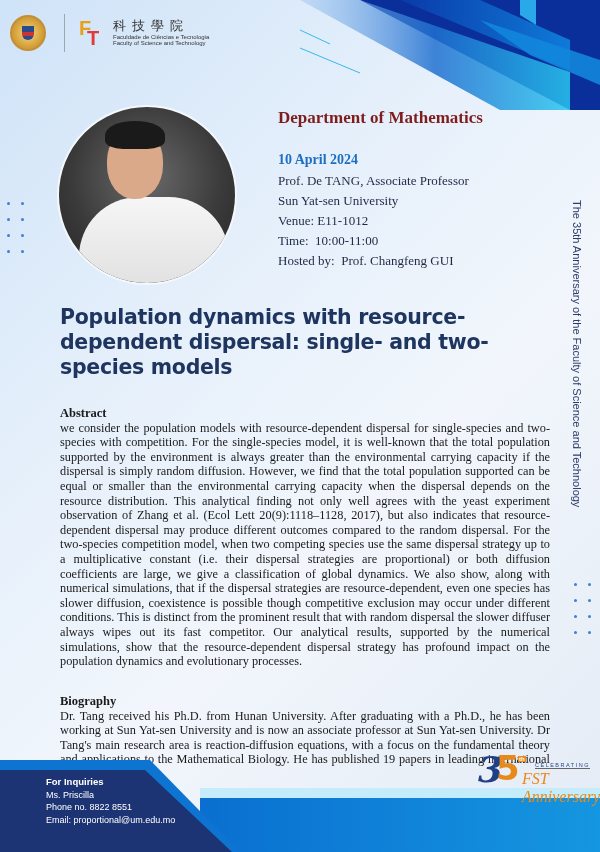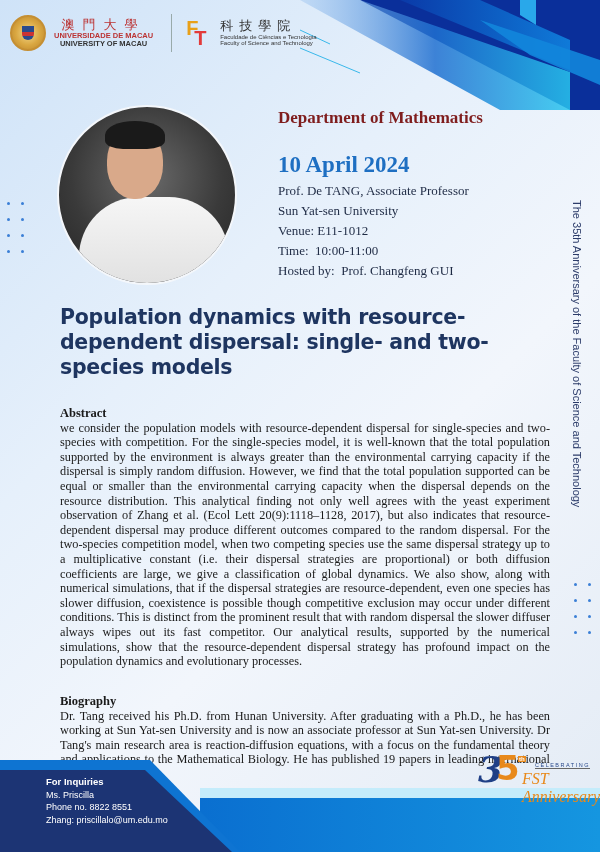--- a/index.html
+++ b/index.html
@@ -55,21 +55,21 @@
     background: linear-gradient(#f6f6f6, #dcdcdc);
   }
 
   
   .dots { position: absolute; display: grid; grid-template-columns: 14px 14px; row-gap: 13px; }
   .dots span { width: 3px; height: 3px; border-radius: 50%; background: #3b7fd6; display: block; }
 
   
   .info { position: absolute; left: 278px; top: 108px; }
   .dept { font-size: 17px; font-weight: bold; color: #7f1d1d; }
-  .date { margin-top: 24px; font-size: 23px; font-weight: bold; color: #1e6fc2; }
+  .date { margin-top: 24px; font-size: 14px; font-weight: bold; color: #1e6fc2; }
   .info-line { font-size: 13px; color: #1e2a44; line-height: 20px; }
   .info-lines { margin-top: 3px; }
 
   
   .side-text {
     position: absolute; left: 569px; top: 200px; width: 14px; height: 320px;
     writing-mode: vertical-rl; font-family: "Liberation Sans", sans-serif; font-size: 11px; color: #2c3c6a;
     white-space: nowrap;
   }
 
@@ -114,25 +114,20 @@
     <polygon points="100,0 180,0 270,40 270,70" fill="url(#g2)"></polygon>
     <polygon points="180,20 300,60 300,85 230,55" fill="#1286db" opacity="0.9"></polygon>
     <polygon points="220,0 236,0 236,25 220,15" fill="#29a8ea"></polygon>
     <line x1="0" y1="30" x2="30" y2="44" stroke="#39b8ea" stroke-width="1"></line>
     <line x1="0" y1="48" x2="60" y2="73" stroke="#39b8ea" stroke-width="1"></line>
   </svg>
 </div>
 
 <div class="header">
   <div class="um-seal"></div>
-  <div class="um-text">
-    <div class="um-cn">澳門大學</div>
-    <div class="um-en">UNIVERSIDADE DE MACAU</div>
-    <div class="um-en2">UNIVERSITY OF MACAU</div>
-  </div>
   <div class="hdr-divider"></div>
   <div class="fst-logo">
     <span class="fst-f">F</span>
     <span class="fst-t">T</span>
   </div>
   <div class="fst-text">
     <div class="fst-cn">科技學院</div>
     <div class="fst-en">Faculdade de Ciências e Tecnologia</div>
     <div class="fst-en">Faculty of Science and Technology</div>
   </div>
@@ -204,21 +199,21 @@
     <polygon points="200,48 600,48 600,102 200,102" fill="url(#fb)"></polygon>
     <polygon points="0,10 150,10 240,102 0,102" fill="#0e74d2"></polygon>
     <polygon points="0,20 145,20 232,102 0,102" fill="#1c3474"></polygon>
   </svg>
 </div>
 
 <div class="contact">
   <div class="lbl">For Inquiries</div>
   <div>Ms. Priscilla</div>
   <div>Phone no. 8822 8551</div>
-  <div>Zhang: priscillalo@um.edu.mo</div>
+  <div>Email: proportional@um.edu.mo</div>
 </div>
 
 <div class="anniv">
   <span class="anniv-3">3</span>
   <span class="anniv-5">5</span>
   <span class="anniv-th">th</span>
   <span class="anniv-cel">CELEBRATING</span>
   <span class="anniv-fst">FST Anniversary</span>
 </div>
 

